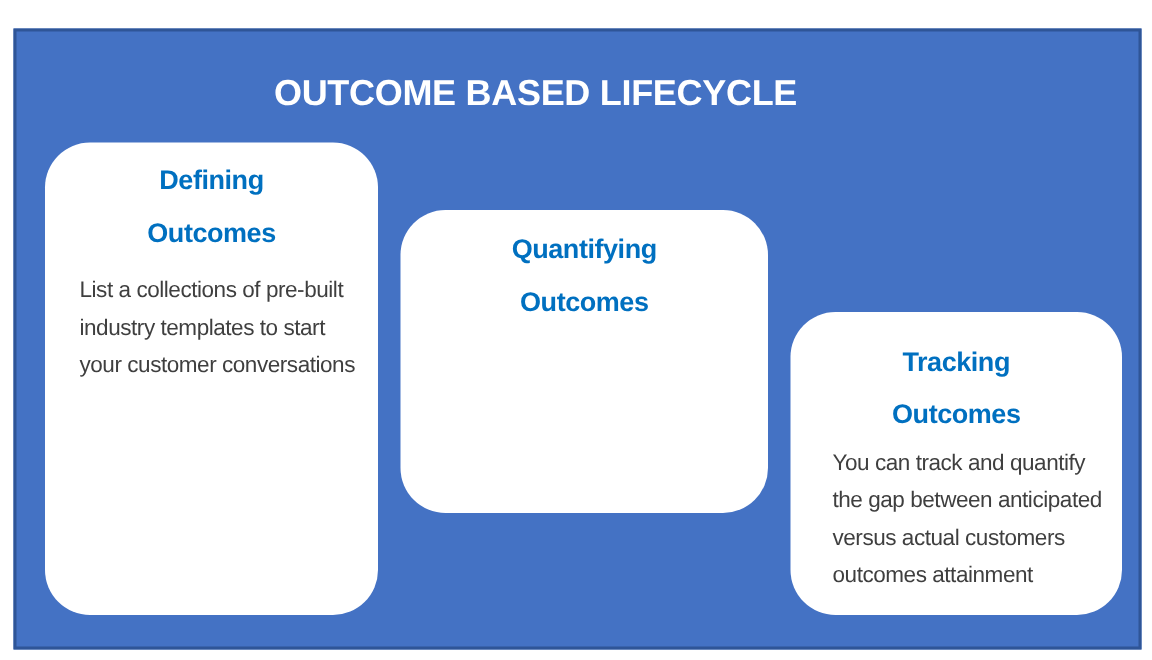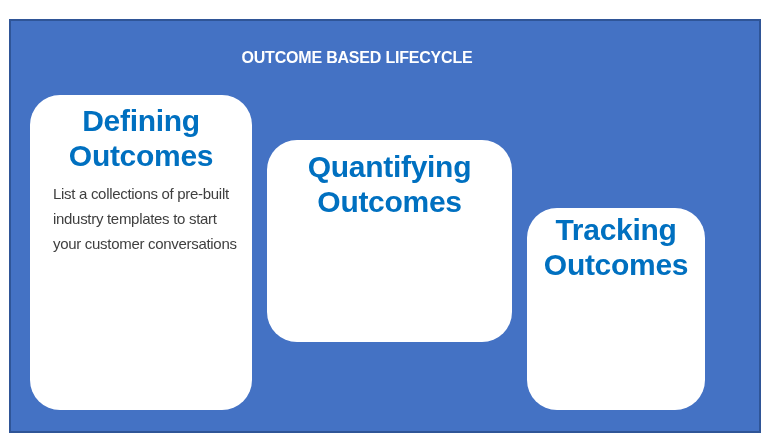--- a/index.html
+++ b/index.html
@@ -31,40 +31,40 @@
     box-sizing:border-box;
   }
   .main-title{
     position:absolute;
     left:0;top:29px;
     width:760px;
     padding-right:46px;
     box-sizing:border-box;
     text-align:center;
     color:var(--title-text);
-    font-size:16px;
+    font-size:24px;
     font-weight:bold;
     line-height:36px;
     letter-spacing:-0.2px;
     white-space:pre;
   }
   .card{
     position:absolute;
     background:var(--card-bg);
     border-radius:30px;
     box-sizing:border-box;
   }
   .card-1{left:30px;top:95px;width:222px;height:315px;padding-top:8px;}
   .card-2{left:267px;top:140px;width:245px;height:202px;padding-top:9px;}
-  .card-3{left:527px;top:208px;width:178px;height:202px;padding-top:4px;}
+  .card-3{left:527px;top:208px;width:221px;height:202px;padding-top:16px;}
   .card-title{
     margin:0;
     text-align:center;
     color:var(--heading);
-    font-size:30px;
+    font-size:18px;
     font-weight:bold;
     line-height:35px;
     letter-spacing:-0.3px;
     white-space:pre-line;
   }
   .card-desc{
     margin:16px;
     color:var(--body-text);
     font-size:15px;
     line-height:25px;
@@ -94,15 +94,19 @@
   </div>
 
   <div class="card card-2">
     <h2 class="card-title">Quantifying
 Outcomes</h2>
   </div>
 
   <div class="card card-3">
     <h2 class="card-title">Tracking
 Outcomes</h2>
+    <p class="card-desc">You can track and quantify
+the gap between anticipated
+versus actual customers
+outcomes attainment</p>
   </div>
 
 </div>
 
 </body></html>

